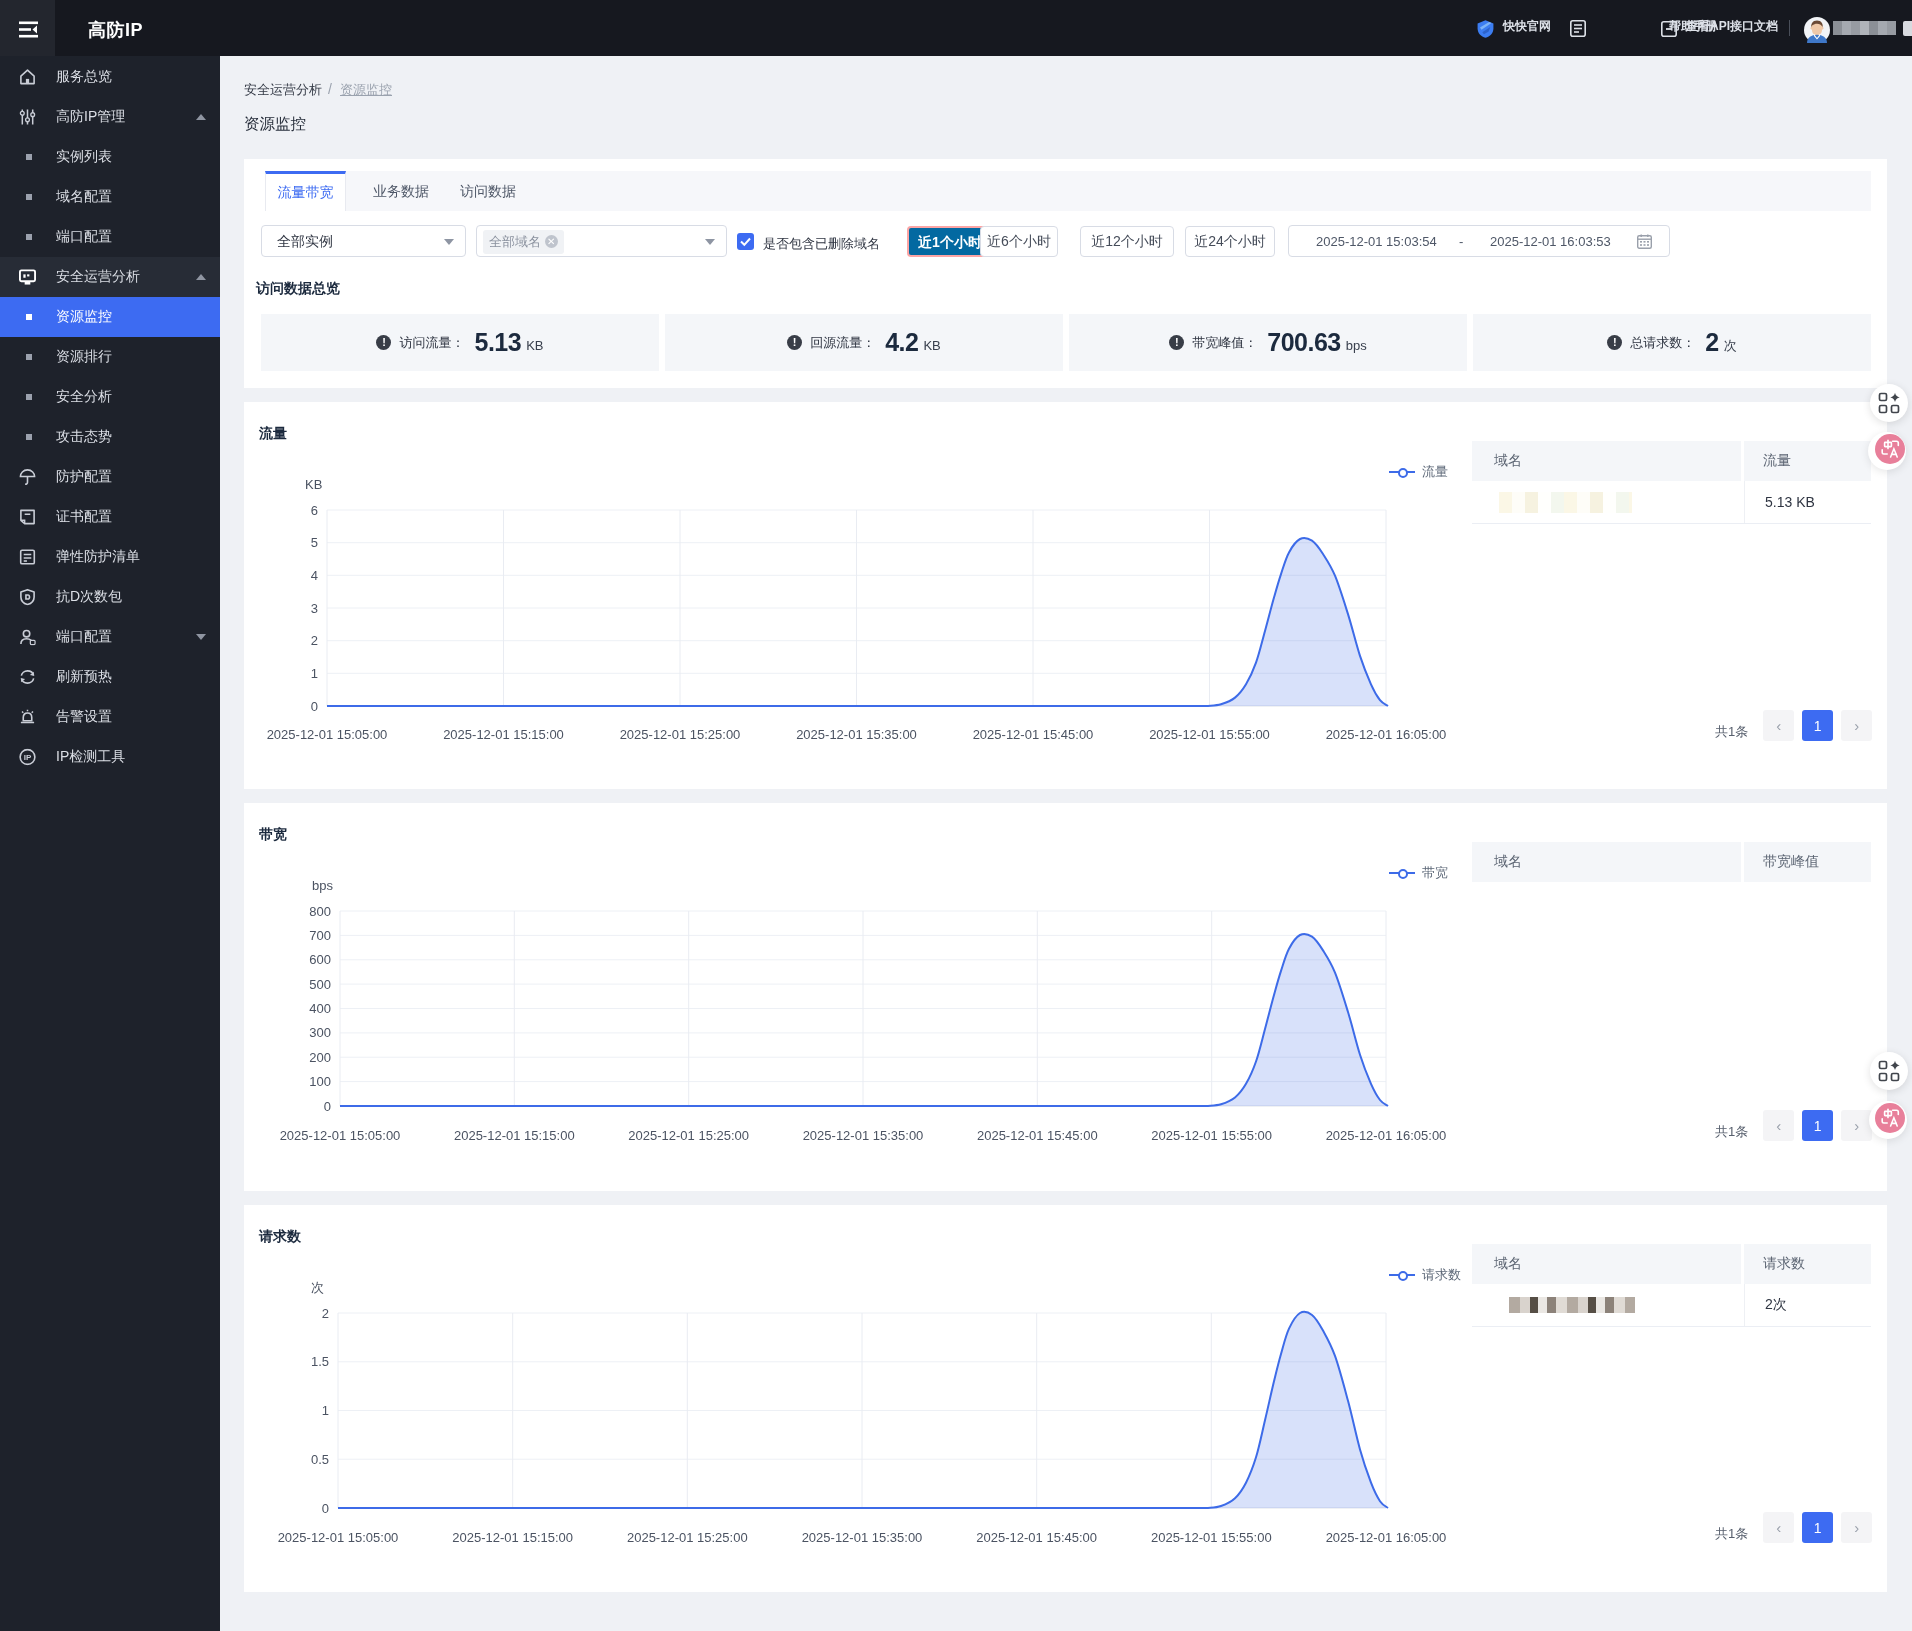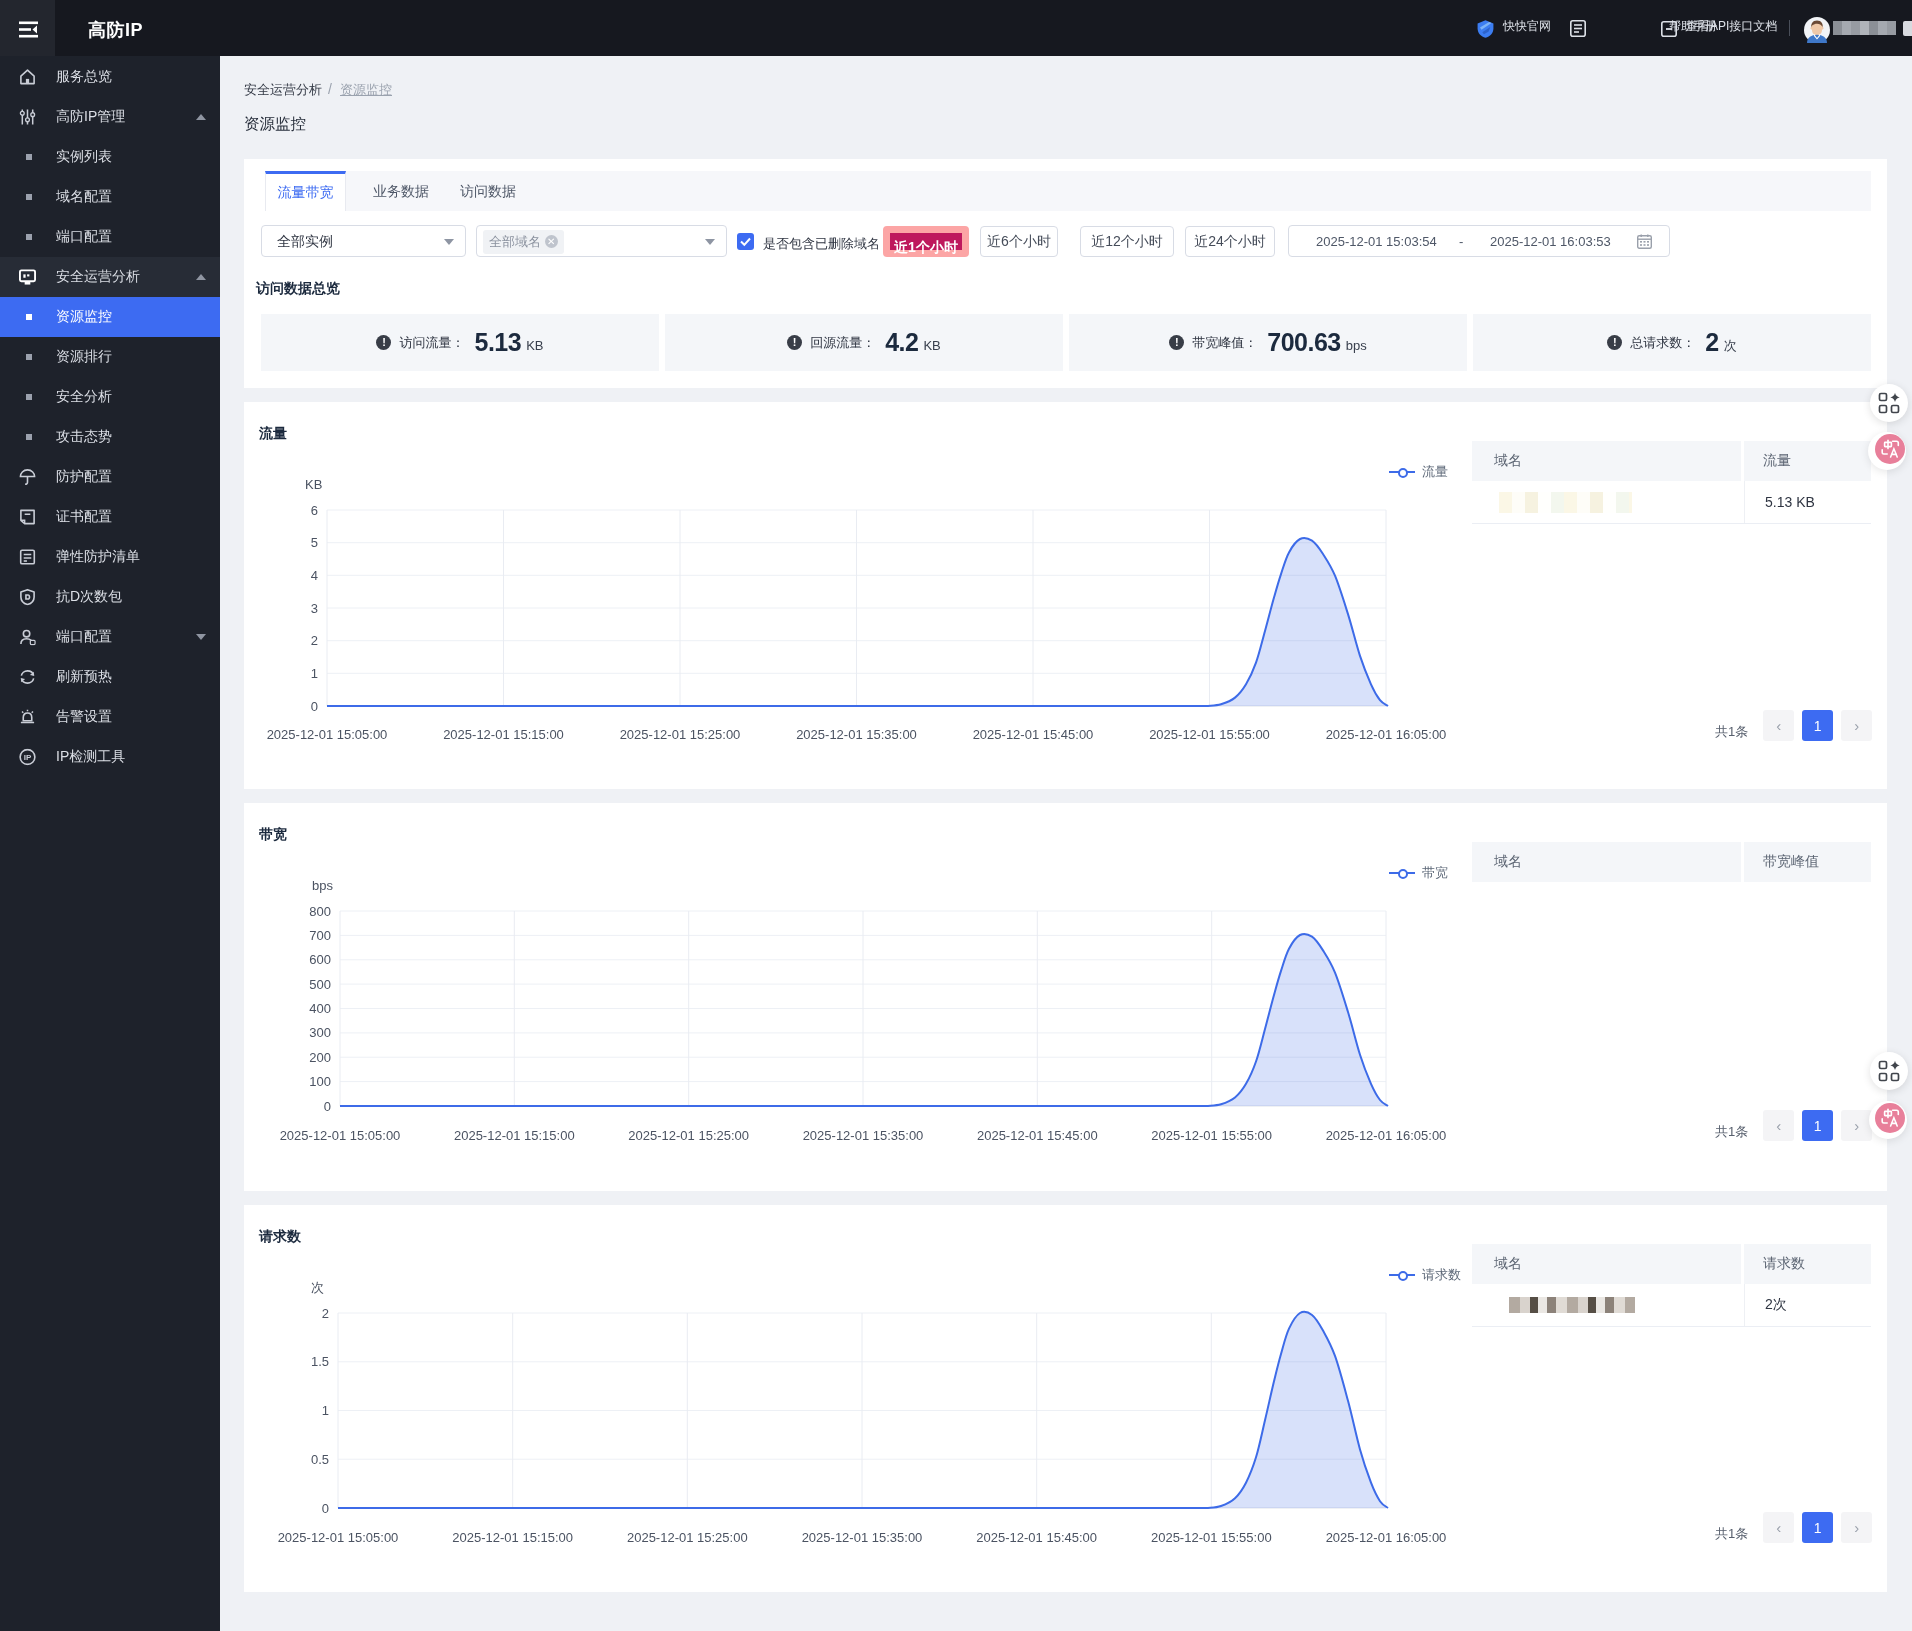--- a/index.html
+++ b/index.html
@@ -3,21 +3,21 @@
 <meta charset="utf-8">
 <style>
 * { margin:0; padding:0; box-sizing:border-box; }
 html,body { width:1912px; height:1631px; overflow:hidden; }
 body { font-family:"Liberation Sans",sans-serif; background:#eff1f5; position:relative; }
 .abs { position:absolute; }
 
 .header { position:absolute; left:0; top:0; width:1912px; height:56px; background:#16181f; z-index:20; }
 .hbox { position:absolute; left:0; top:0; width:55px; height:56px; background:#23262e; }
 .brand { position:absolute; left:88px; top:18px; color:#fff; font-size:18px; font-weight:bold; letter-spacing:0.5px; }
-.hr-item { position:absolute; top:0; height:52px; display:flex; align-items:center; color:#dde1e8; font-size:12px; }
+.hr-item { position:absolute; top:0; height:52px; display:flex; align-items:center; color:#dde1e8; font-size:12px;font-weight:bold; }
 
 .sidebar { position:absolute; left:0; top:56px; width:220px; height:1575px; background:#1e222b; z-index:10; }
 .mi { position:absolute; left:0; width:220px; height:40px; color:#dcdfe6; font-size:14px; }
 .mi .txt { position:absolute; left:56px; top:50%; transform:translateY(-50%); white-space:nowrap; }
 .mi .ic { position:absolute; left:19px; top:50%; transform:translateY(-50%); width:17px; height:17px; }
 .mi .blt { position:absolute; left:26px; top:50%; margin-top:-3px; width:6px; height:6px; background:#9ba1ad; }
 .mi .arr { position:absolute; right:14px; top:50%; margin-top:-3px; width:0; height:0; border-left:5px solid transparent; border-right:5px solid transparent; border-bottom:6px solid #8f95a1; }
 .mi .arrd { position:absolute; right:14px; top:50%; margin-top:-3px; width:0; height:0; border-left:5px solid transparent; border-right:5px solid transparent; border-top:6px solid #8f95a1; }
 .mi.active { background:#3d6bf2; color:#fff; }
 .mi.active .blt { background:#fff; }
@@ -31,21 +31,21 @@
 .card { position:absolute; left:244px; width:1643px; background:#fff; }
 .ctitle { position:absolute; left:15px; top:23px; font-size:14px; font-weight:bold; color:#1c2a3e; }
 
 .tabstrip { position:absolute; left:21px; top:12px; right:16px; height:40px; background:#f6f7fa; }
 .tab-active { position:absolute; left:21px; top:12px; width:81px; height:40px; background:#fff; border-top:3px solid #3d6bf2; border-left:1px solid #e8eaf0; border-right:1px solid #e8eaf0; color:#3d6bf2; font-size:14px; text-align:center; line-height:36px; }
 .tab { position:absolute; top:12px; height:40px; color:#4e5767; font-size:14px; line-height:40px; }
 
 .sel { position:absolute; top:66px; height:32px; background:#fff; border:1px solid #d8dce5; border-radius:4px; font-size:14px; color:#2f3542; }
 .caret { position:absolute; right:11px; top:13px; width:0; height:0; border-left:5px solid transparent; border-right:5px solid transparent; border-top:6px solid #8e95a3; }
 .btn { position:absolute; top:67px; height:31px; border-radius:4px; font-size:14px; text-align:center; line-height:29px; }
-.btn.primary { background:#be185d; color:#fff; border:7px solid #fca5a5; line-height:29px; font-weight:bold;}
+.btn.primary { background:#0369a1; color:#fff; border:2px solid #fca5a5; line-height:29px; font-weight:bold;margin-left:24px;}
 .btn.plain { background:#fff; color:#454c59; border:1px solid #d8dce5; }
 
 .statbox { position:absolute; top:155px; height:57px; background:#f4f6f9; display:flex; align-items:center; justify-content:center; }
 .statbox .lbl { font-size:13px; color:#2f3542; margin-left:8px; }
 .statbox .num { font-size:25px; color:#1c2a3e; font-weight:bold; margin-left:10px; letter-spacing:-0.5px;}
 .statbox .unit { font-size:13px; color:#39404e; margin-left:5px; margin-top:6px; }
 .iinfo { width:15px; height:15px; border-radius:50%; background:#383d47; color:#fff; font-size:11px; font-weight:bold; text-align:center; line-height:15px; flex:none; }
 
 .ttbl { position:absolute; width:399px; font-size:14px; }
 .ttbl .thead { display:flex; height:40px; color:#5c6573; }

